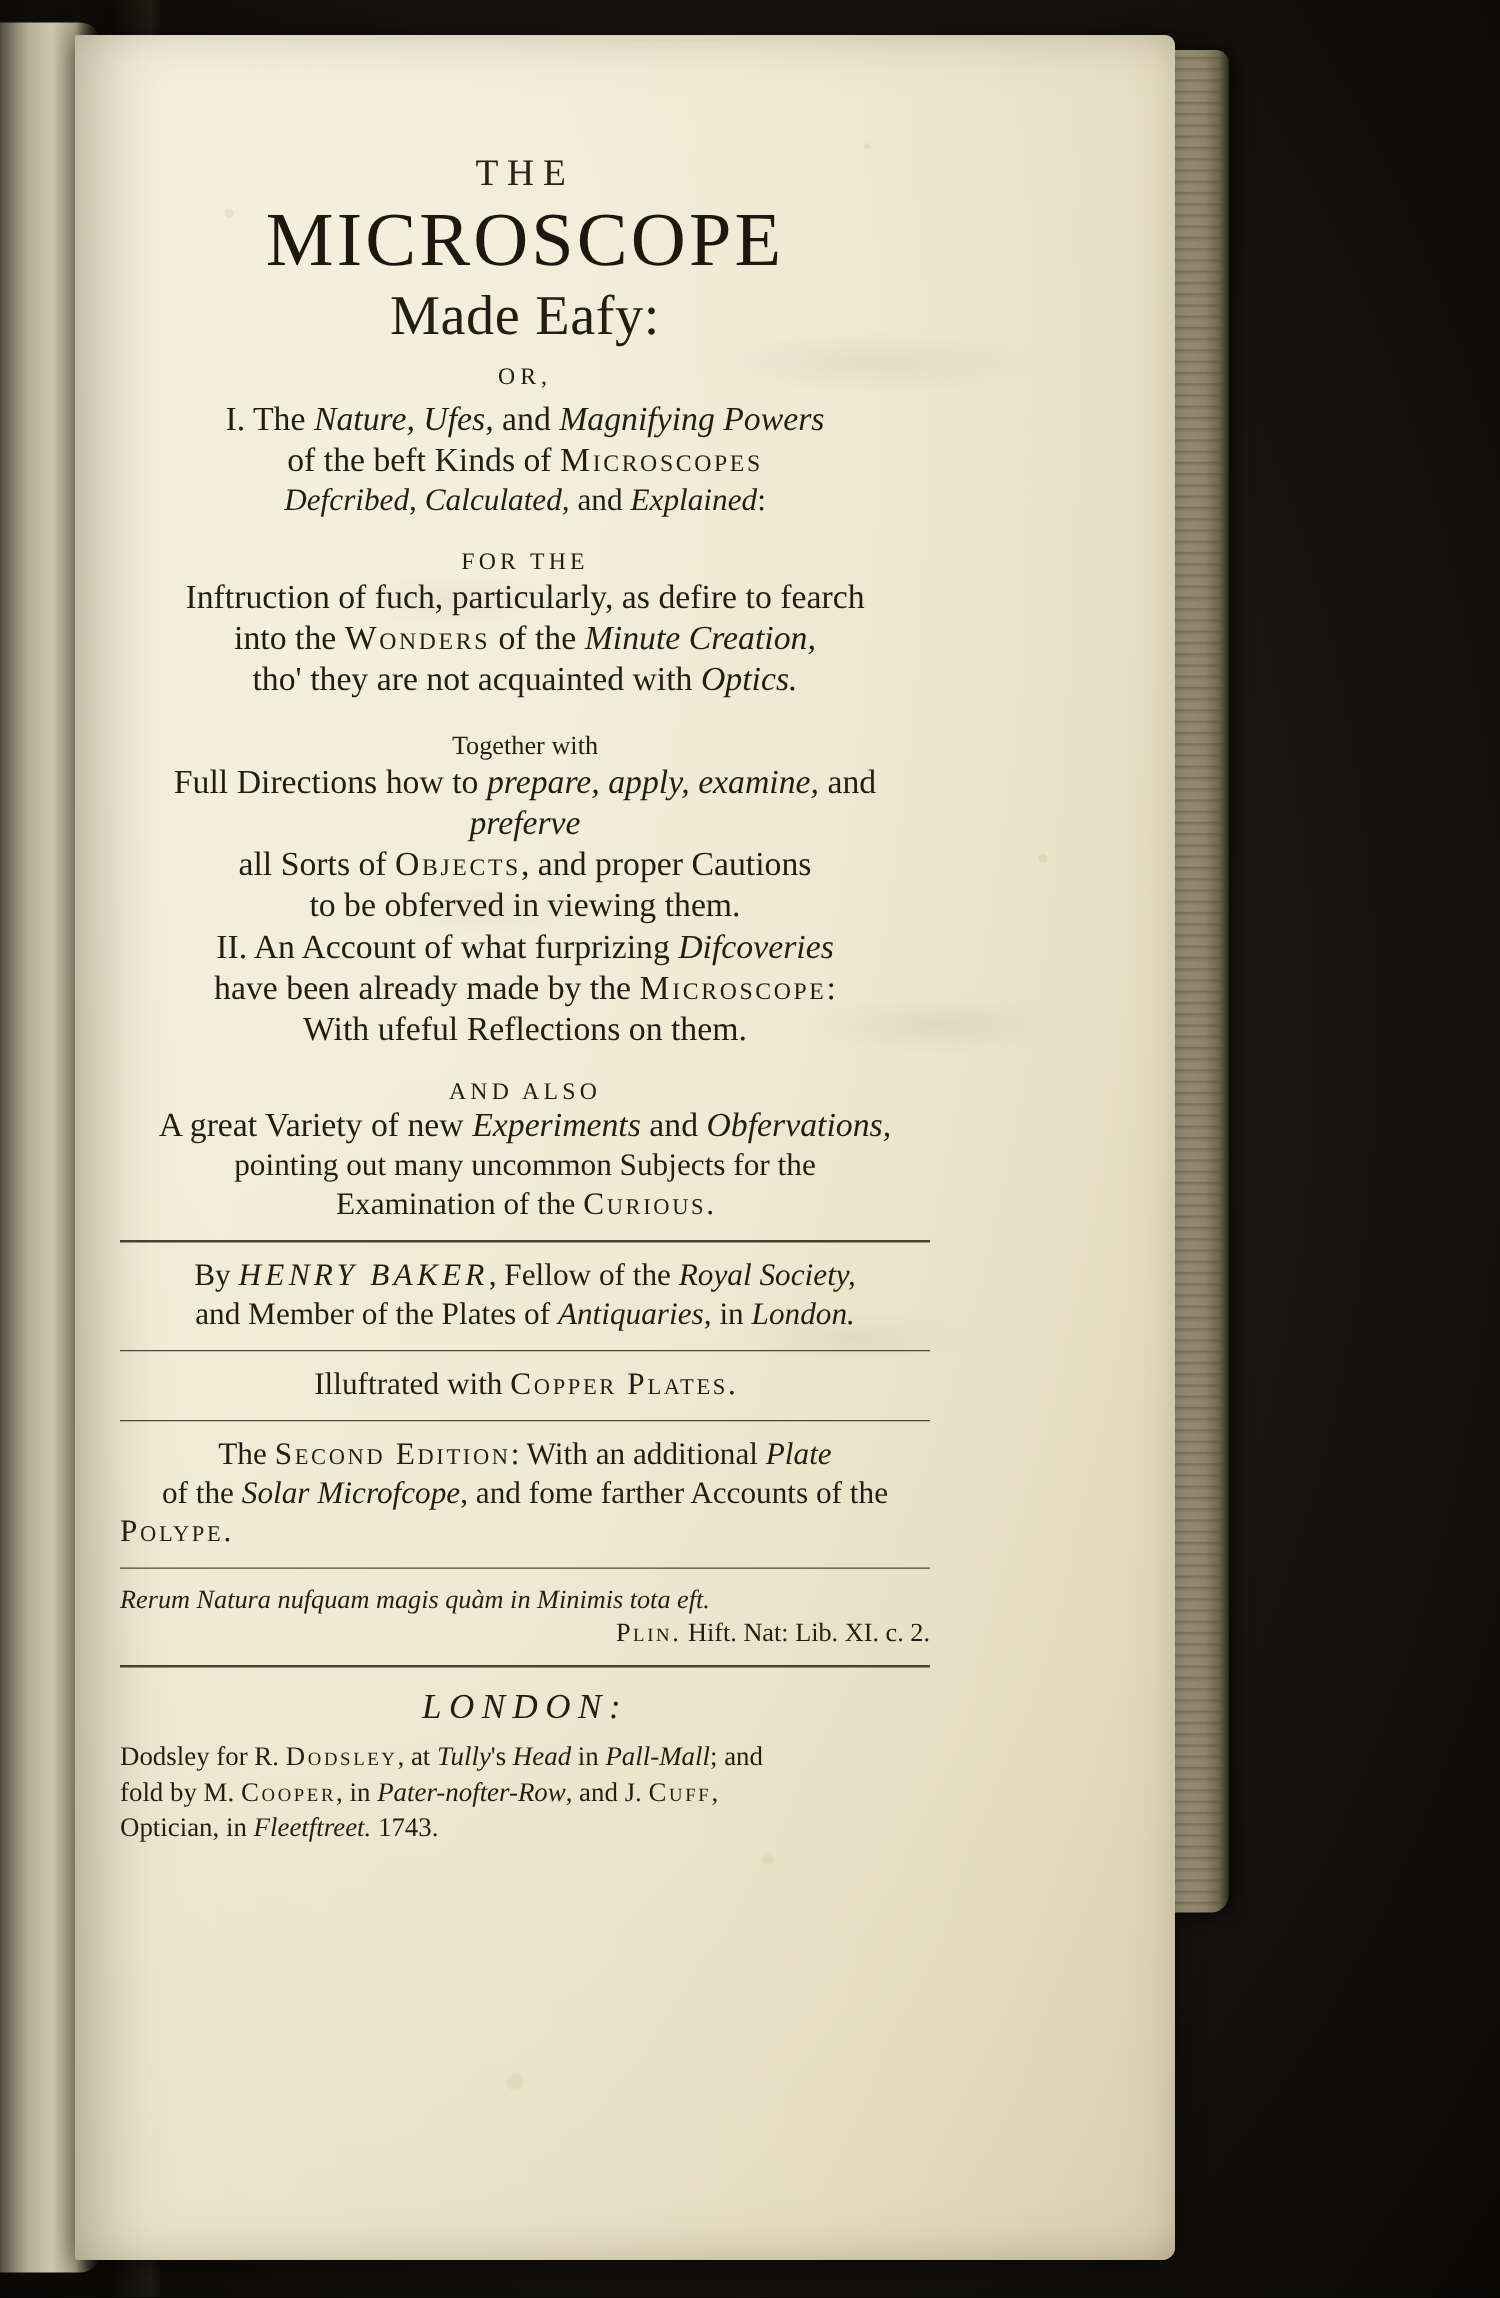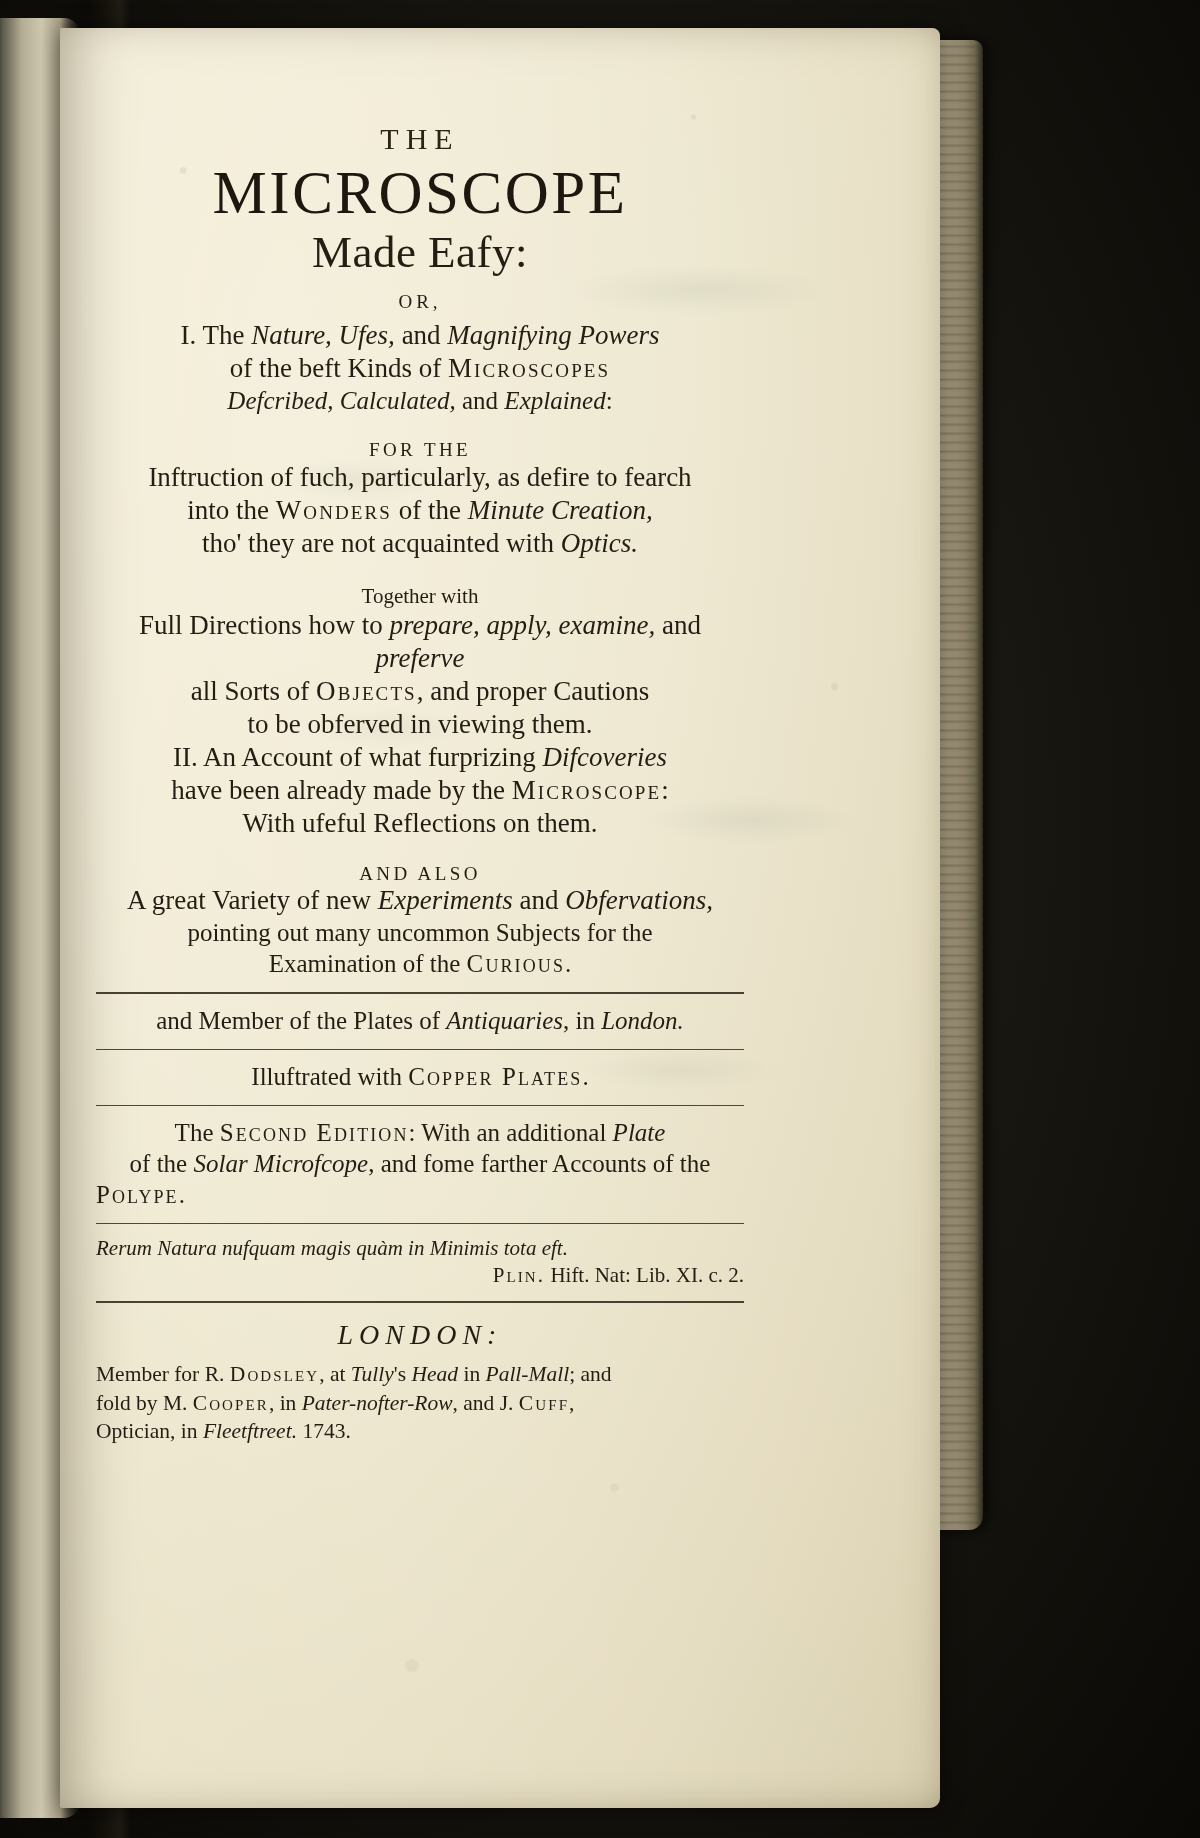--- a/index.html
+++ b/index.html
@@ -243,20 +243,21 @@
     <p class="ln tiny gap-md spread">AND ALSO</p>
 
     <p class="ln big"><span>A great Variety of new </span><i>Experiments</i><span> and </span><i>Obfervations,</i></p>
 
     <p class="ln med">pointing out many uncommon Subjects for the</p>
 
     <p class="ln med"><span>Examination of the </span><span class="sc">Curious</span><span>.</span></p>
 
     <hr class="rule">
 
+    <p class="ln med"><span>By </span><i class="spread">HENRY BAKER</i><span>, Fellow of the </span><i>Royal Society,</i></p>
 
     <p class="ln med"><span>and Member of the Plates of </span><i>Antiquaries</i><span>, in </span><i>London.</i></p>
 
     <hr class="rule thin">
 
     <p class="ln med"><span>Illuftrated with </span><span class="sc">Copper Plates</span><span>.</span></p>
 
     <hr class="rule thin">
 
     <p class="ln med"><span>The </span><span class="sc">Second Edition</span><span>: With an additional </span><i>Plate</i></p>
@@ -268,20 +269,20 @@
     <hr class="rule thin">
 
     <p class="ln sml" style="text-align:left"><i>Rerum Natura nufquam magis quàm in Minimis tota eft.</i></p>
 
     <p class="ln sml" style="text-align:right"><span class="sc">Plin.</span><span> Hift. Nat: Lib. XI. c. 2.</span></p>
 
     <hr class="rule">
 
     <p class="ln london">LONDON:</p>
 
-    <p class="ln imprint"><span>Member for R. </span><span class="sc">Dodsley</span><span>, at </span><i>Tully</i><span>'s </span><i>Head</i><span> in </span><i>Pall-Mall</i><span>; and</span></p>
+    <p class="ln imprint"><span>Dodsley for R. </span><span class="sc">Dodsley</span><span>, at </span><i>Tully</i><span>'s </span><i>Head</i><span> in </span><i>Pall-Mall</i><span>; and</span></p>
 
     <p class="ln imprint"><span>fold by M. </span><span class="sc">Cooper</span><span>, in </span><i>Pater-nofter-Row</i><span>, and J. </span><span class="sc">Cuff</span><span>,</span></p>
 
     <p class="ln imprint"><span>Optician, in </span><i>Fleetftreet.</i><span> 1743.</span></p>
 
   </div>
 </div>
 
 </body></html>

